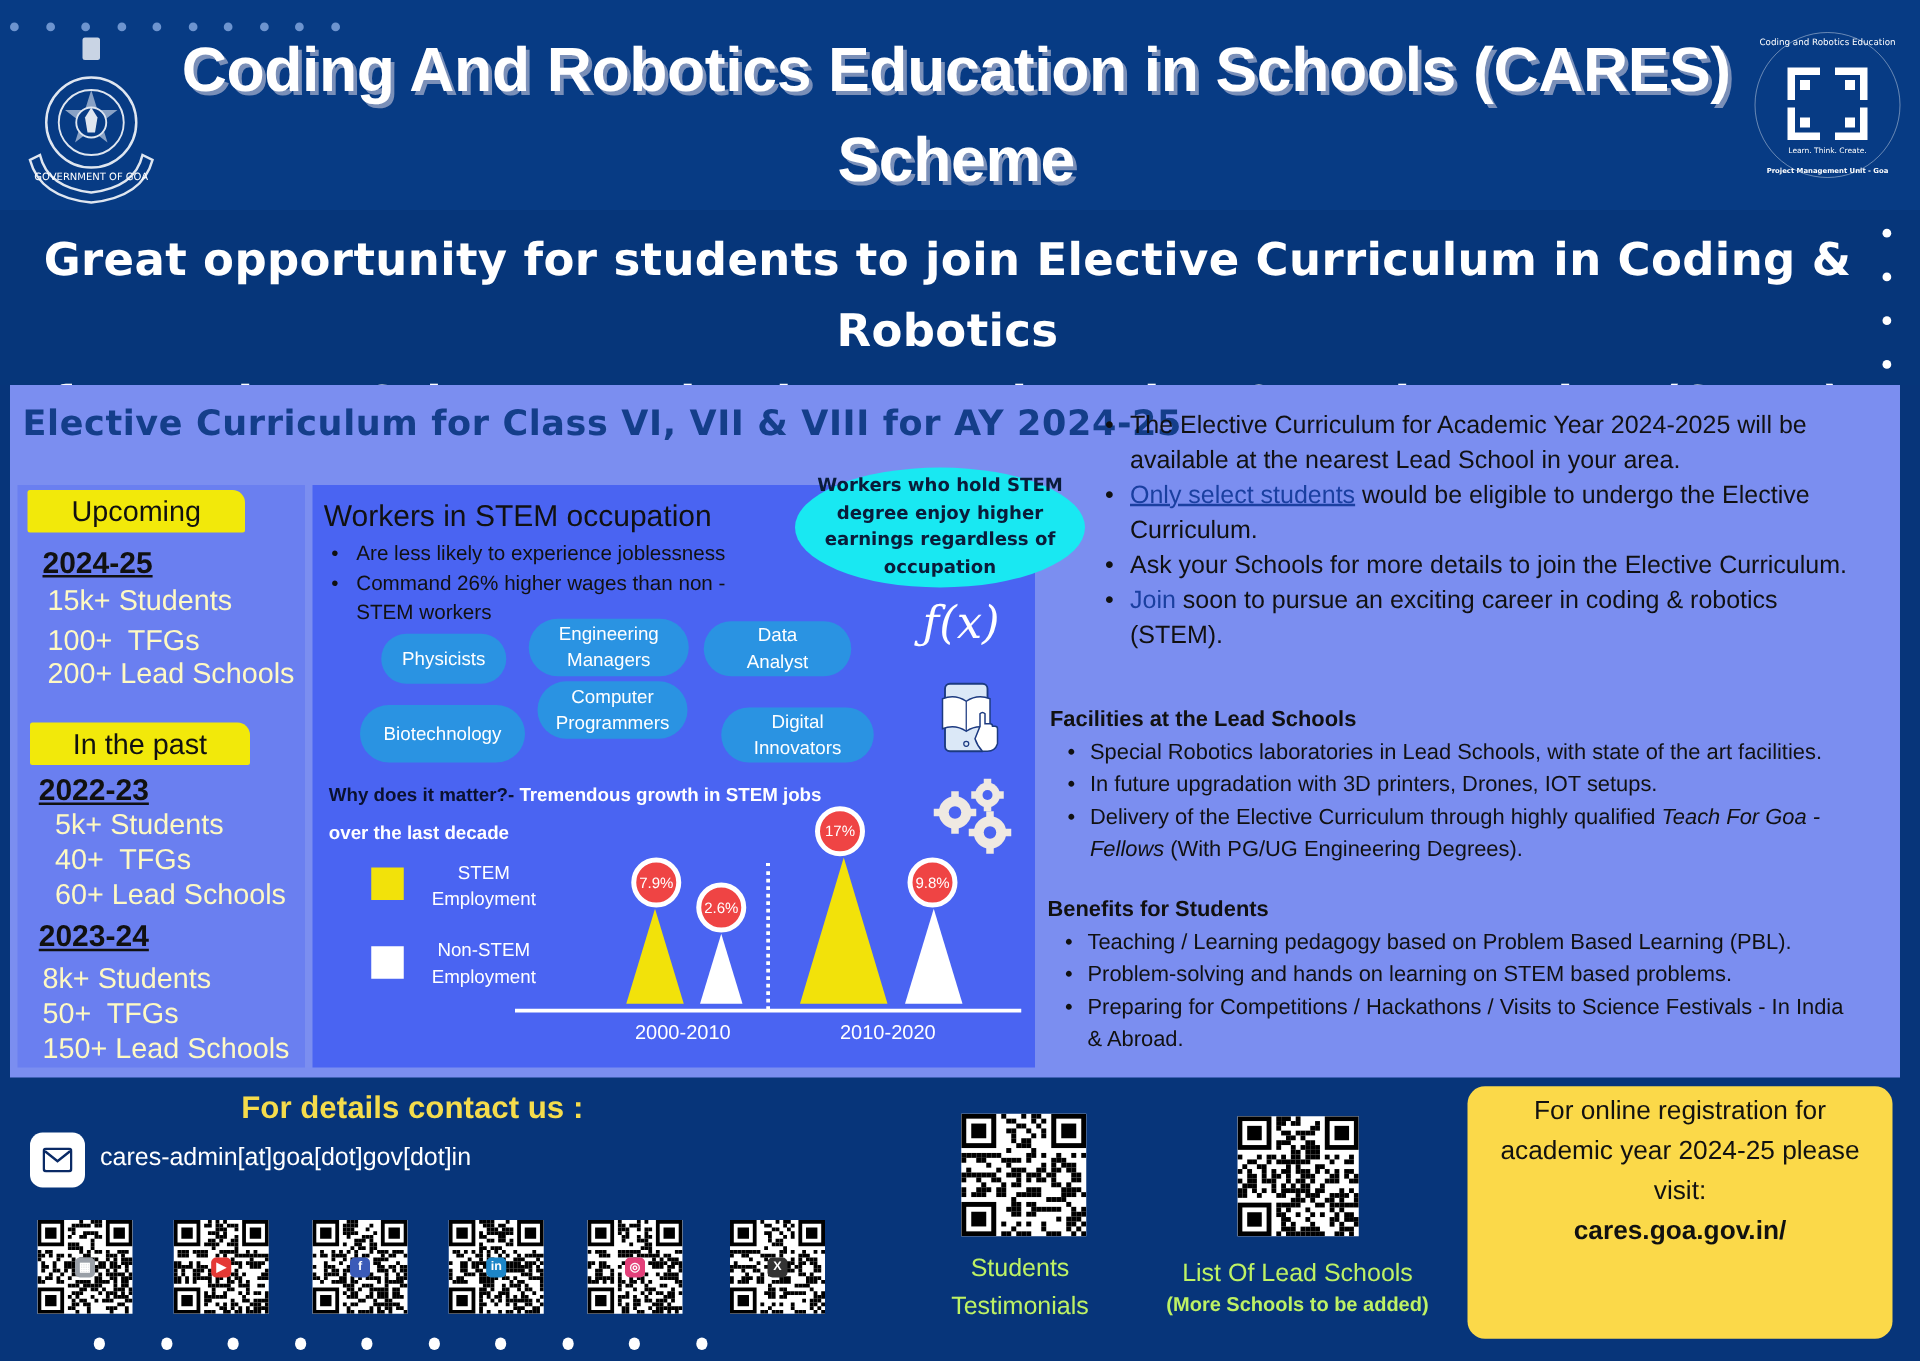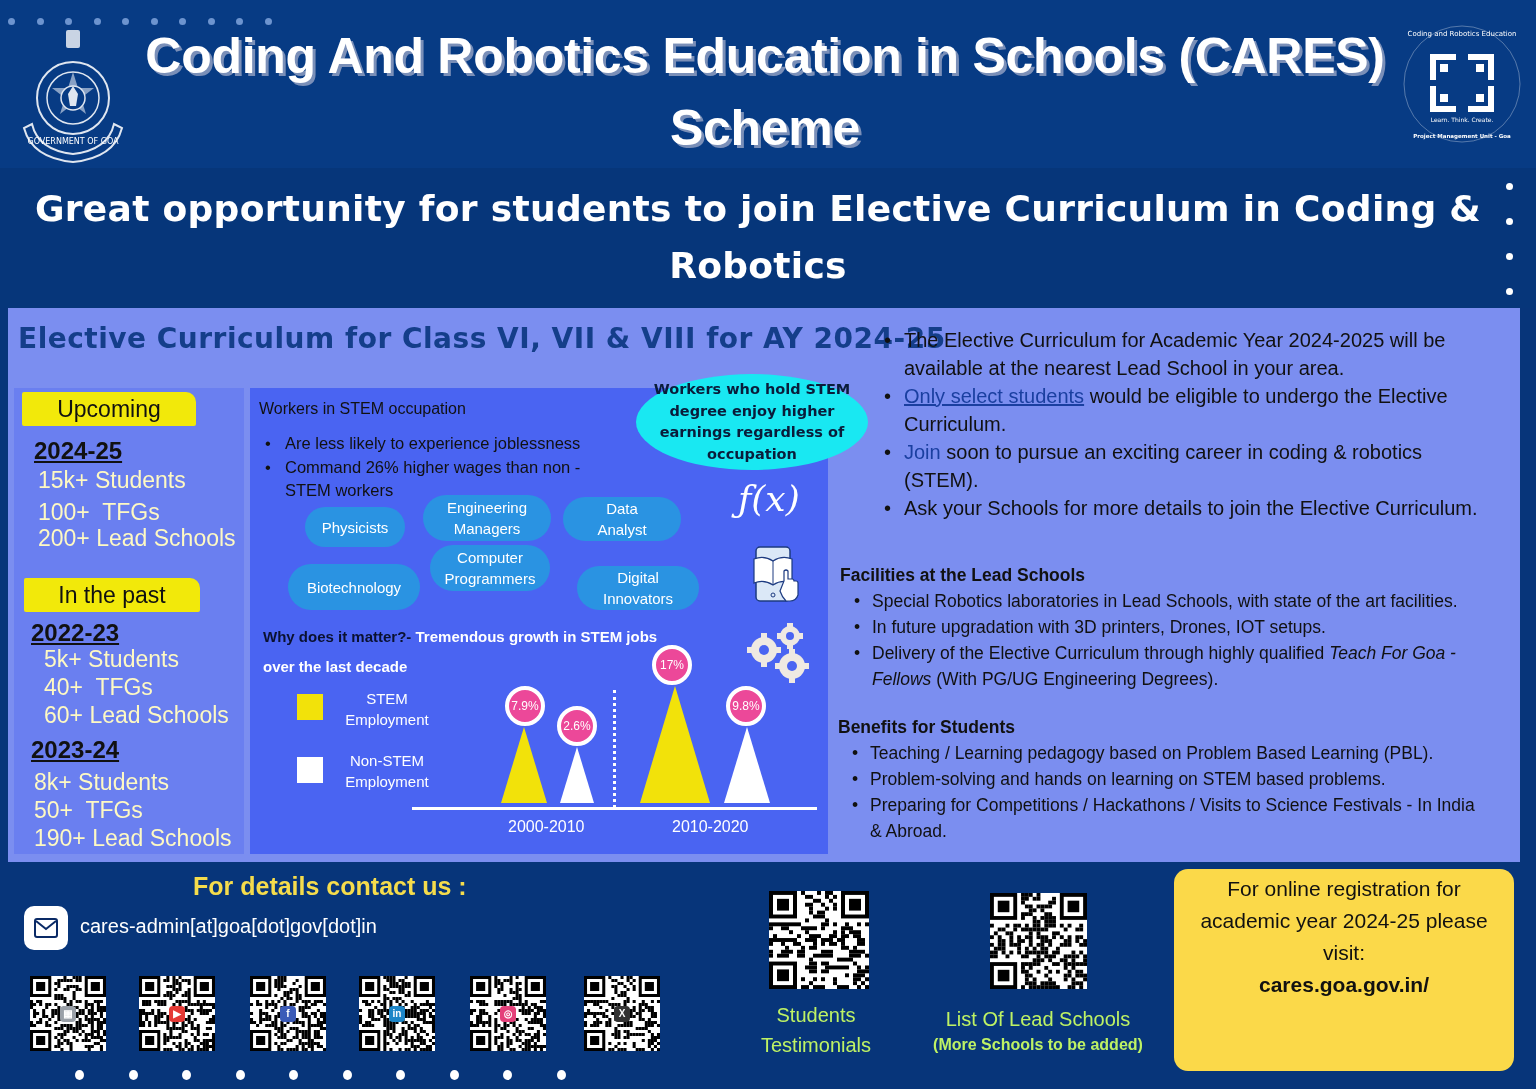--- a/index.html
+++ b/index.html
@@ -20,36 +20,36 @@
 
   .main-panel { position: absolute; left: 8px; top: 308px; width: 1512px; height: 554px; background: #7b8ef0; }
   .panel-title { position: absolute; left: 18px; top: 322px; color: #143e8a; font-weight: bold; font-size: 28px; font-family: "DejaVu Sans", sans-serif; letter-spacing: 0.5px; }
 
   .stats-col { position: absolute; left: 14px; top: 388px; width: 230px; height: 466px; background: #6a7ff0; }
   .tag { position: absolute; background: #f2e90a; border-radius: 2px 10px 2px 2px; font-size: 23px; text-align: center; line-height: 34px; color: #111; }
   .year { position: absolute; font-weight: bold; font-size: 24px; text-decoration: underline; color: #111; }
   .stat { position: absolute; font-size: 23px; color: #fef9c3; white-space: pre; }
 
   .stem-box { position: absolute; left: 250px; top: 388px; width: 578px; height: 466px; background: #4a64f2; }
-  .stem-heading { position: absolute; left: 259px; top: 400px; font-size: 16px; color: #111; }
+  .stem-heading { position: absolute; left: 259px; top: 400px; font-size: 24px; color: #111; }
   .stem-list { position: absolute; left: 262px; top: 432px; font-size: 16.5px; color: #111; list-style: none; line-height: 23.5px; }
   .stem-list li { position: relative; padding-left: 23px; }
   .stem-list li::before { content: "•"; position: absolute; left: 3px; }
   .pill { position: absolute; background: #2a93e2; border-radius: 24px; color: #fff; font-size: 15px; text-align: center; display: flex; align-items: center; justify-content: center; line-height: 21px; }
   .bubble { position: absolute; left: 636px; top: 374px; width: 232px; height: 96px; background: #19e8f2; border-radius: 50%; color: #0a1c3a; font-weight: bold; font-size: 14.5px; text-align: center; display: flex; align-items: center; justify-content: center; line-height: 21.5px; padding: 0 14px; font-family: "DejaVu Sans", sans-serif; }
   .icon-fx { position: absolute; left: 738px; top: 478px; color: #fff; font-size: 36px; font-family: "DejaVu Serif", serif; font-style: italic; }
 
   .why { position: absolute; left: 263px; top: 622px; font-weight: bold; font-size: 15px; line-height: 30px; color: #fff; width: 400px; }
   .why .dark { color: #0a1130; }
   .legend-sw { position: absolute; width: 26px; height: 26px; }
   .legend-label { position: absolute; color: #fff; font-size: 15px; text-align: center; line-height: 21px; }
   .axis-line { position: absolute; left: 412px; top: 807px; width: 405px; height: 3px; background: #fff; }
   .divider { position: absolute; left: 613px; top: 690px; height: 118px; border-left: 3px dotted #fff; }
   .tri { position: absolute; width: 0; height: 0; border-style: solid; border-color: transparent; }
-  .pct { position: absolute; border: 4px solid #fff; border-radius: 50%; color: #fff; font-size: 12px; display: flex; align-items: center; justify-content: center; background: #ec4899; }
+  .pct { position: absolute; border: 4px solid #fff; border-radius: 50%; color: #fff; font-size: 12px; display: flex; align-items: center; justify-content: center; background: #ef4444; }
   .xlabel { position: absolute; color: #fff; font-size: 16px; }
 
   .info-list { position: absolute; left: 884px; top: 326px; width: 610px; font-size: 20px; line-height: 28px; color: #111; list-style: none; }
   .info-list li { position: relative; padding-left: 20px; }
   .info-list li::before { content: "•"; position: absolute; left: 0; }
   .link { color: #1a3fa0; }
   .u { text-decoration: underline; }
   .sec-head { position: absolute; font-weight: bold; font-size: 17.5px; color: #111; }
   .sub-list { position: absolute; font-size: 17.5px; line-height: 26px; color: #111; list-style: none; }
   .sub-list li { position: relative; padding-left: 20px; }
@@ -151,21 +151,21 @@
 <div class="stat" style="left:38px;top:525px;">200+ Lead Schools</div>
 
 <div class="tag" style="left:24px;top:578px;width:176px;text-align:center;">In the past</div>
 <div class="year" style="left:31px;top:619px;">2022-23</div>
 <div class="stat" style="left:44px;top:646px;">5k+ Students</div>
 <div class="stat" style="left:44px;top:674px;">40+  TFGs</div>
 <div class="stat" style="left:44px;top:702px;">60+ Lead Schools</div>
 <div class="year" style="left:31px;top:736px;">2023-24</div>
 <div class="stat" style="left:34px;top:769px;">8k+ Students</div>
 <div class="stat" style="left:34px;top:797px;">50+  TFGs</div>
-<div class="stat" style="left:34px;top:825px;">190+ Lead Schools</div>
+<div class="stat" style="left:34px;top:825px;">150+ Lead Schools</div>
 
 <div class="stem-box"></div>
 <div class="stem-heading">Workers in STEM occupation</div>
 <ul class="stem-list">
   <li>Are less likely to experience joblessness</li>
   <li style="width:340px;">Command 26% higher wages than non - STEM workers</li>
 </ul>
 
 <div class="bubble">Workers who hold STEM degree enjoy higher earnings regardless of occupation</div>
 
@@ -227,22 +227,22 @@
 <div class="pct" style="left:652px;top:645px;width:40px;height:40px;">17%</div>
 <div class="tri" style="left:724px;top:727px;border-width:0 23px 76px 23px;border-bottom-color:#fff;"></div>
 <div class="pct" style="left:726px;top:686px;width:40px;height:40px;">9.8%</div>
 
 <div class="xlabel" style="left:508px;top:818px;">2000-2010</div>
 <div class="xlabel" style="left:672px;top:818px;">2010-2020</div>
 
 <ul class="info-list">
   <li><span>The Elective Curriculum for Academic Year 2024-2025 will be available at the nearest Lead School in your area.</span></li>
   <li><span class="link u">Only select students</span><span> would be eligible to undergo the Elective Curriculum.</span></li>
+  <li><span>Ask your Schools for more details to join the Elective Curriculum.</span></li>
   <li><span class="link">Join</span><span> soon to pursue an exciting career in coding &amp; robotics (STEM).</span></li>
-  <li><span>Ask your Schools for more details to join the Elective Curriculum.</span></li>
 </ul>
 
 <div class="sec-head" style="left:840px;top:565px;">Facilities at the Lead Schools</div>
 <ul class="sub-list" style="left:852px;top:588px;width:660px;">
   <li>Special Robotics laboratories in Lead Schools, with state of the art facilities.</li>
   <li>In future upgradation with 3D printers, Drones, IOT setups.</li>
   <li><span>Delivery of the Elective Curriculum through highly qualified </span><i>Teach For Goa - Fellows</i><span> (With PG/UG Engineering Degrees).</span></li>
 </ul>
 
 <div class="sec-head" style="left:838px;top:717px;">Benefits for Students</div>

